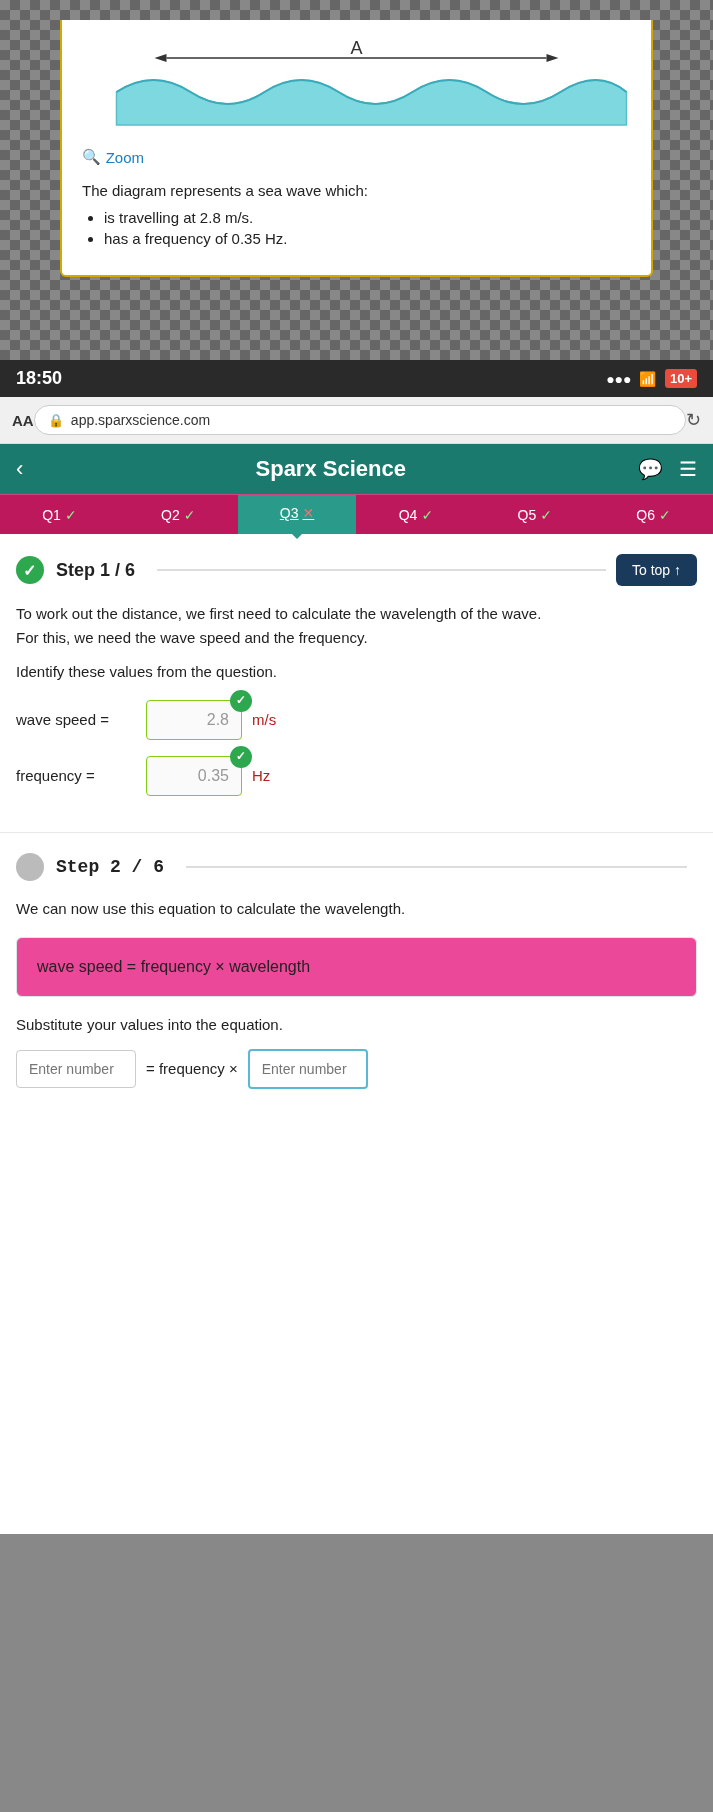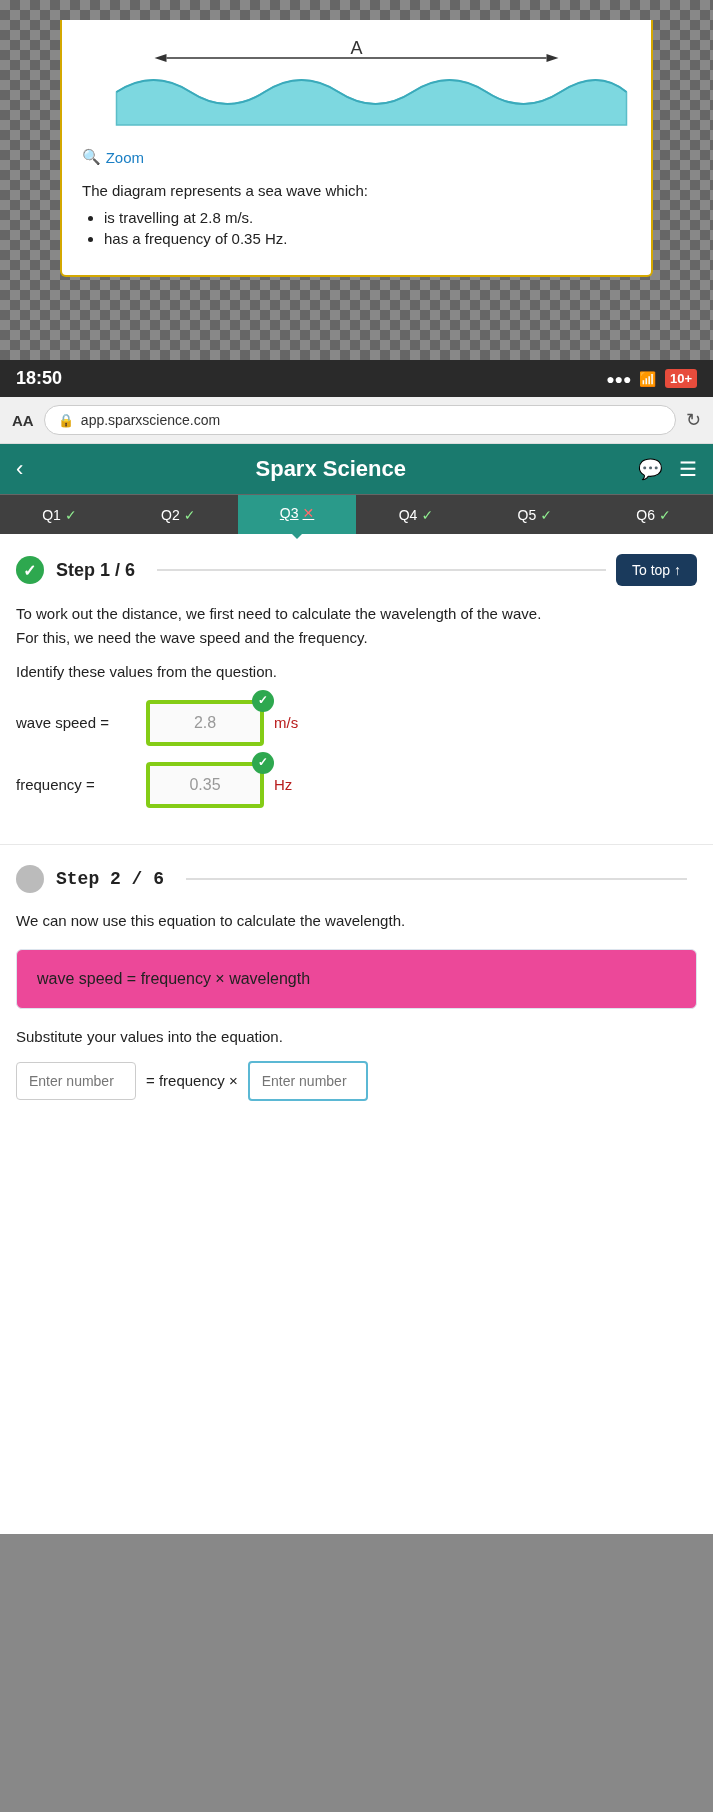--- a/index.html
+++ b/index.html
@@ -93,21 +93,20 @@
       font-size: 13px;
       font-weight: bold;
     }
 
     
     .browser-bar {
       background: #f0f0f0;
       padding: 8px 12px;
       display: flex;
       align-items: center;
-      gap: 10px;
       border-bottom: 1px solid #ddd;
     }
 
     .aa-text {
       font-size: 15px;
       font-weight: bold;
       color: #333;
     }
 
     .url-bar {
@@ -161,21 +160,21 @@
     }
 
     .back-arrow {
       color: white;
       font-size: 22px;
       cursor: pointer;
     }
 
     
     .question-tabs {
-      background: #404040;
+      background: #be185d;
       padding: 0 0 0 0;
       display: flex;
       border-top: 1px solid rgba(255,255,255,0.2);
     }
 
     .q-tab {
       flex: 1;
       padding: 10px 4px;
       text-align: center;
       color: white;
@@ -325,28 +324,28 @@
       color: white;
       display: flex;
       align-items: center;
       justify-content: center;
       font-size: 12px;
       font-weight: bold;
       z-index: 1;
     }
 
     .answer-input {
-      width: 118px;
+      width: 96px;
       padding: 10px 12px;
-      border: 4px solid #84cc16;
+      border: 1px solid #84cc16;
       border-radius: 4px;
       font-size: 16px;
       color: #999;
       background: #fafafa;
-      text-align: center;
+      text-align: right;
     }
 
     .unit-label {
       font-size: 15px;
       color: #b91c1c;
     }
 
     
     .step2-section {
       padding: 20px 16px;

